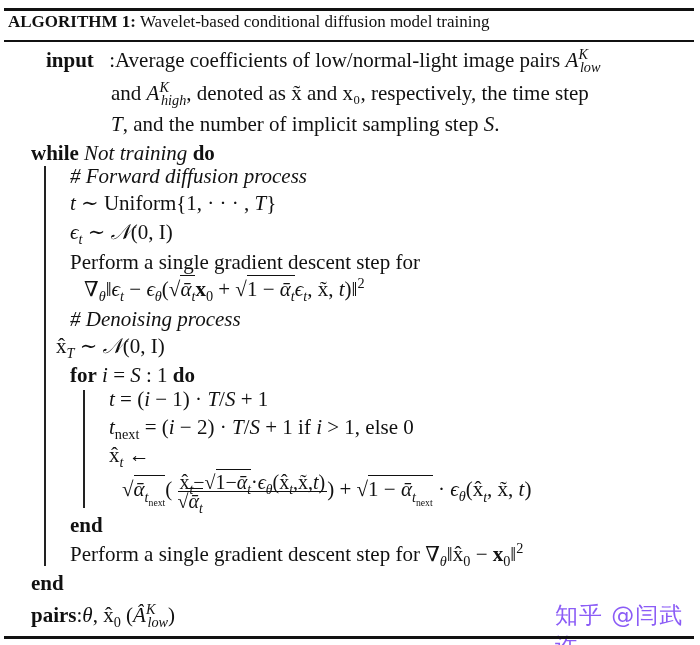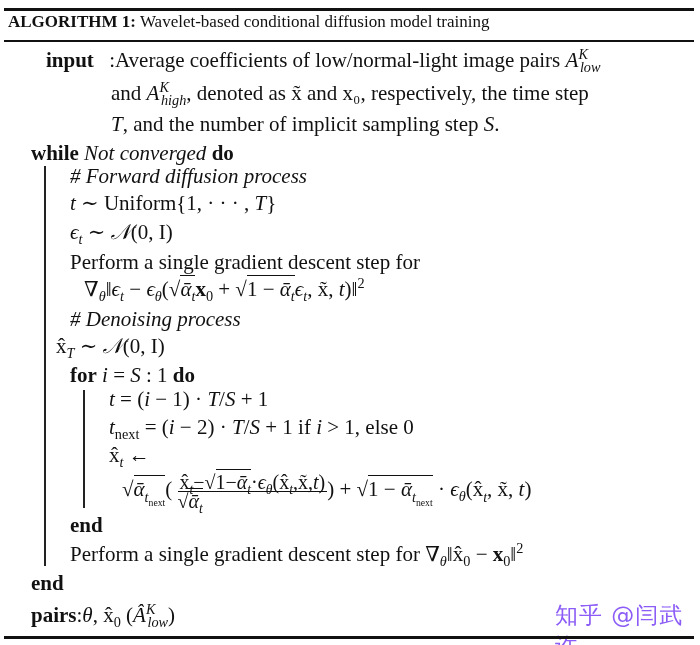--- a/index.html
+++ b/index.html
@@ -38,21 +38,21 @@
 <div class="line" style="left:111px;top:80px;">
   <span>and</span>
   <span class="it">A<sup>K</sup><sub style="margin-left:-8px">high</sub></span><span>, denoted as x̃ and x₀, respectively, the time step</span>
 </div>
 <div class="line" style="left:111px;top:111px;">
   <span class="it">T</span><span>, and the number of implicit sampling step</span> <span class="it">S</span>.
 </div>
 
 <div class="line" style="left:31px;top:140px;">
   <span class="kw">while</span>
-  <span class="it">Not converged</span>
+  <span class="it">Not training</span>
   <span class="kw">do</span>
 </div>
 <div class="vbar" style="left:44px;top:166px;height:400px;"></div>
 
 <div class="line it" style="left:70px;top:163px;"># Forward diffusion process</div>
 <div class="line" style="left:70px;top:190px;"><span class="it">t</span> ∼ Uniform{1, · · · , <span class="it">T</span>}</div>
 <div class="line" style="left:70px;top:219px;"><span class="it">ϵ<sub>t</sub></span> ∼ <span class="it">𝒩</span>(0, I)</div>
 <div class="line" style="left:70px;top:249px;">Perform a single gradient descent step for</div>
 <div class="line" style="left:84px;top:276px;">
   ∇<sub class="it">θ</sub>‖<span class="it">ϵ<sub>t</sub></span> − <span class="it">ϵ<sub>θ</sub></span>(√<span class="sqrt it">ᾱ<sub>t</sub></span><span class="bx">x</span><sub>0</sub> + √<span class="sqrt">1 − <span class="it">ᾱ<sub>t</sub></span></span><span class="it">ϵ<sub>t</sub></span>, x̃, <span class="it">t</span>)‖<sup>2</sup>

